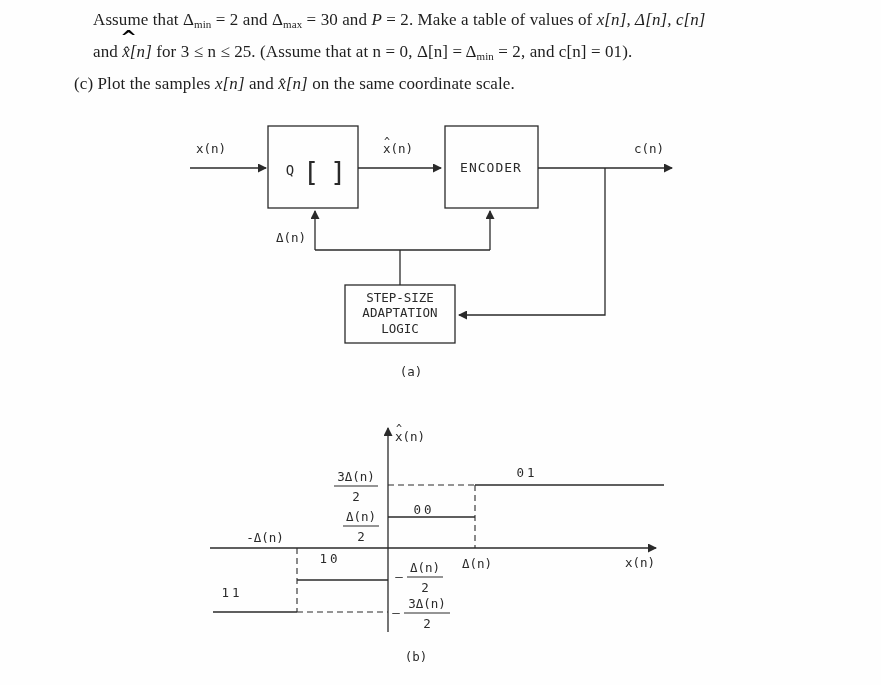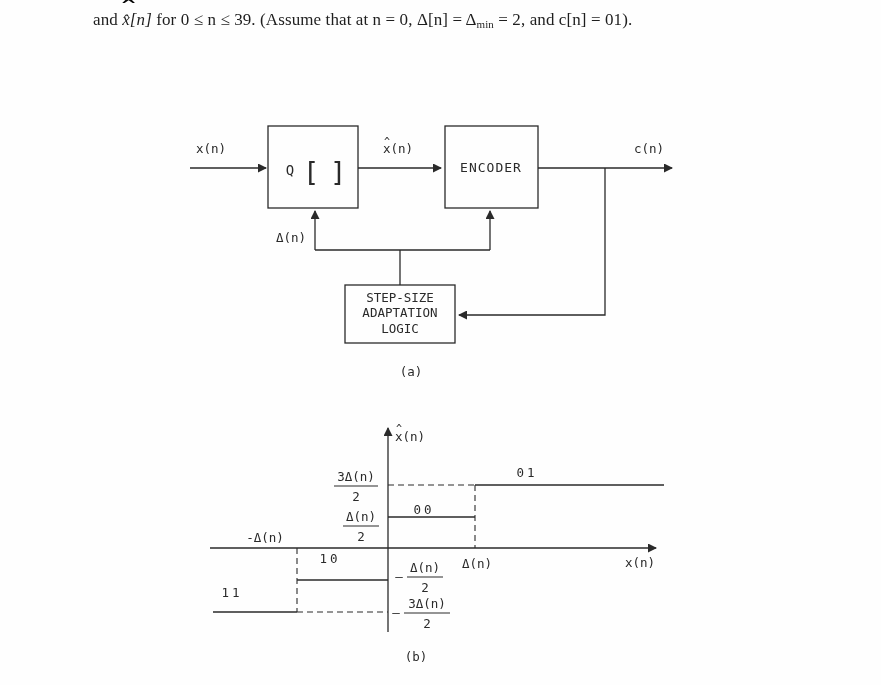--- a/index.html
+++ b/index.html
@@ -32,21 +32,23 @@
     font-family:"DejaVu Sans Mono", monospace;
     fill:#2a2a2a;
   }
 </style>
 </head>
 <body>
 
 <div class="canvas">
 
   <div class="intro">
-    <p class="line ind"><span>and </span><span class="rel"><span class="hand-caret">^</span><span class="math">x̂[n]</span></span><span> for 0 ≤ n ≤ 39. (Assume that at n = 0, Δ[n] = Δ</span><span class="sub">min</span><span> = 2, and c[n] = 01).</span></p>
+    <p class="line ind"><span>Assume that Δ</span><span class="sub">min</span><span> = 2 and Δ</span><span class="sub">max</span><span> = 30 and </span><span class="it">P</span><span> = 2. Make a table of values of </span><span class="math">x[n], Δ[n], c[n]</span></p>
+    <p class="line ind"><span>and </span><span class="rel"><span class="hand-caret">^</span><span class="math">x̂[n]</span></span><span> for 3 ≤ n ≤ 25. (Assume that at n = 0, Δ[n] = Δ</span><span class="sub">min</span><span> = 2, and c[n] = 01).</span></p>
+    <p class="line"><span>(c)</span><span> Plot the samples </span><span class="math">x[n]</span><span> and </span><span class="math">x̂[n]</span><span> on the same coordinate scale.</span></p>
   </div>
 
   <svg class="fig" width="881" height="685" viewBox="0 0 881 685">
     <defs>
       <marker id="arrow" markerWidth="9" markerHeight="9" refX="8" refY="4.5" orient="auto-start-reverse" markerUnits="userSpaceOnUse">
         <path d="M0,0 L9,4.5 L0,9 Z" fill="#2a2a2a"></path>
       </marker>
     </defs>
 
     <g stroke="#2a2a2a" stroke-width="1.3" fill="none">

